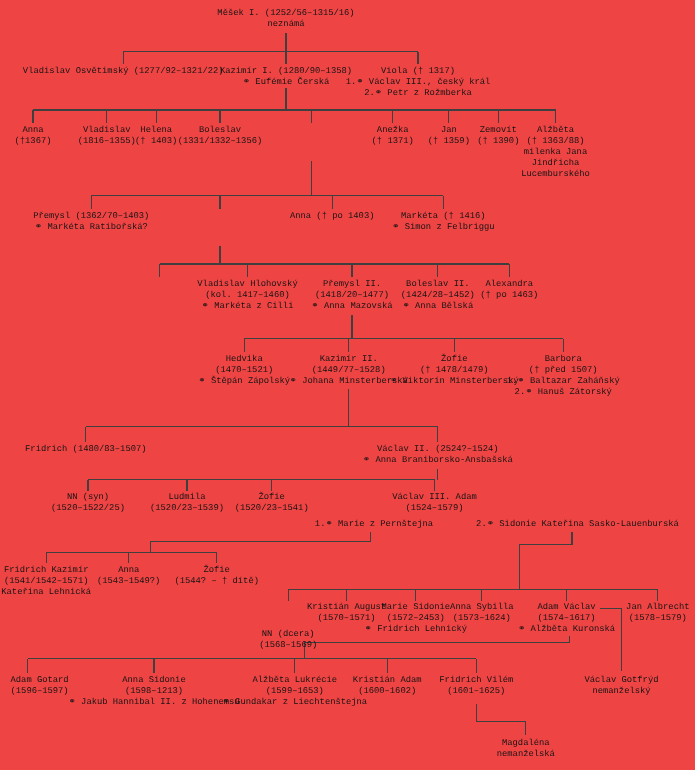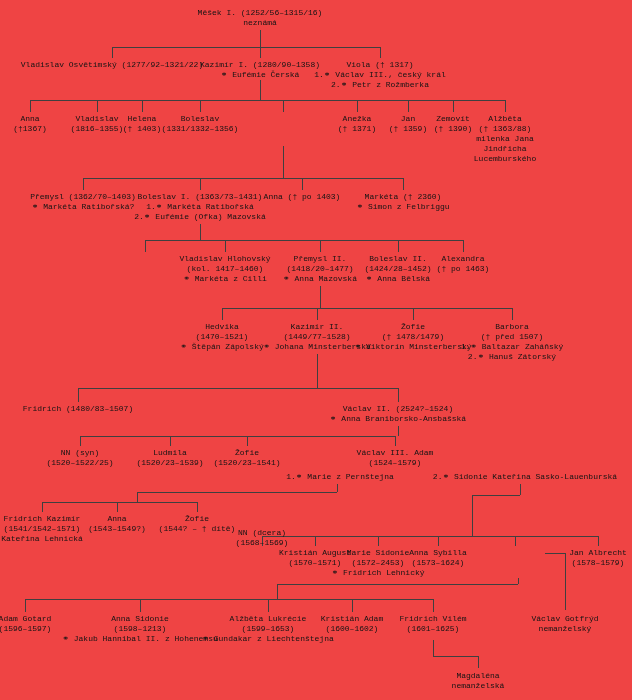--- a/index.html
+++ b/index.html
@@ -61,25 +61,22 @@
   <div class="node" style="left:453px;top:114px">Zemovít
 († 1390)</div>
   <div class="node" style="left:505px;top:114px">Alžběta
 († 1363/88)
 milenka Jana
 Jindřicha
 Lucemburského</div>
 
   <div class="node" style="left:83px;top:192px">Přemysl (1362/70–1403)
 ⚭ Markéta Ratibořská?</div>
-  <div class="node" style="left:200px;top:192px">Boleslav I. (1363/73–1431)
-1.⚭ Markéta Ratibořská
-2.⚭ Eufémie (Ofka) Mazovská</div>
   <div class="node" style="left:302px;top:192px">Anna († po 1403)</div>
-  <div class="node" style="left:403px;top:192px">Markéta († 2360)
+  <div class="node" style="left:403px;top:192px">Markéta († 1416)
 ⚭ Simon z Felbriggu</div>
 
   <div class="node" style="left:225px;top:254px">Vladislav Hlohovský
 (kol. 1417–1460)
 ⚭ Markéta z Cilli</div>
   <div class="node" style="left:320px;top:254px">Přemysl II.
 (1418/20–1477)
 ⚭ Anna Mazovská</div>
   <div class="node" style="left:398px;top:254px">Boleslav II.
 (1424/28–1452)
@@ -118,33 +115,36 @@
   <div class="node" style="left:525px;top:472px">2.⚭ Sidonie Kateřina Sasko-Lauenburská</div>
 
   <div class="node" style="left:42px;top:514px">Fridrich Kazimír
 (1541/1542–1571)
 Kateřina Lehnická</div>
   <div class="node" style="left:117px;top:514px">Anna
 (1543–1549?)</div>
   <div class="node" style="left:197px;top:514px">Žofie
 (1544? – † dítě)</div>
 
-  <div class="node" style="left:262px;top:528px">NN (dcera)
+  <div class="node" style="left:262px;top:572px">NN (dcera)
 (1568–1569)</div>
   <div class="node" style="left:315px;top:548px">Kristián August
 (1570–1571)</div>
   <div class="node" style="left:378px;top:548px">Marie Sidonie
 (1572–2453)
 ⚭ Fridrich Lehnický</div>
   <div class="node" style="left:438px;top:548px">Anna Sybilla
 (1573–1624)</div>
+  <div class="node" style="left:515px;top:548px">Adam Václav
+(1574–1617)
+⚭ Alžběta Kuronská</div>
   <div class="node" style="left:598px;top:548px">Jan Albrecht
 (1578–1579)</div>
 
-  <div class="node" style="left:25px;top:614px">Adam Gotard
+  <div class="node" style="left:36px;top:614px">Adam Gotard
 (1596–1597)</div>
   <div class="node" style="left:140px;top:614px">Anna Sidonie
 (1598–1213)
 ⚭ Jakub Hannibal II. z Hohenemsu</div>
   <div class="node" style="left:268px;top:614px">Alžběta Lukrécie
 (1599–1653)
 ⚭ Gundakar z Liechtenštejna</div>
   <div class="node" style="left:352px;top:614px">Kristián Adam
 (1600–1602)</div>
   <div class="node" style="left:433px;top:614px">Fridrich Vilém

